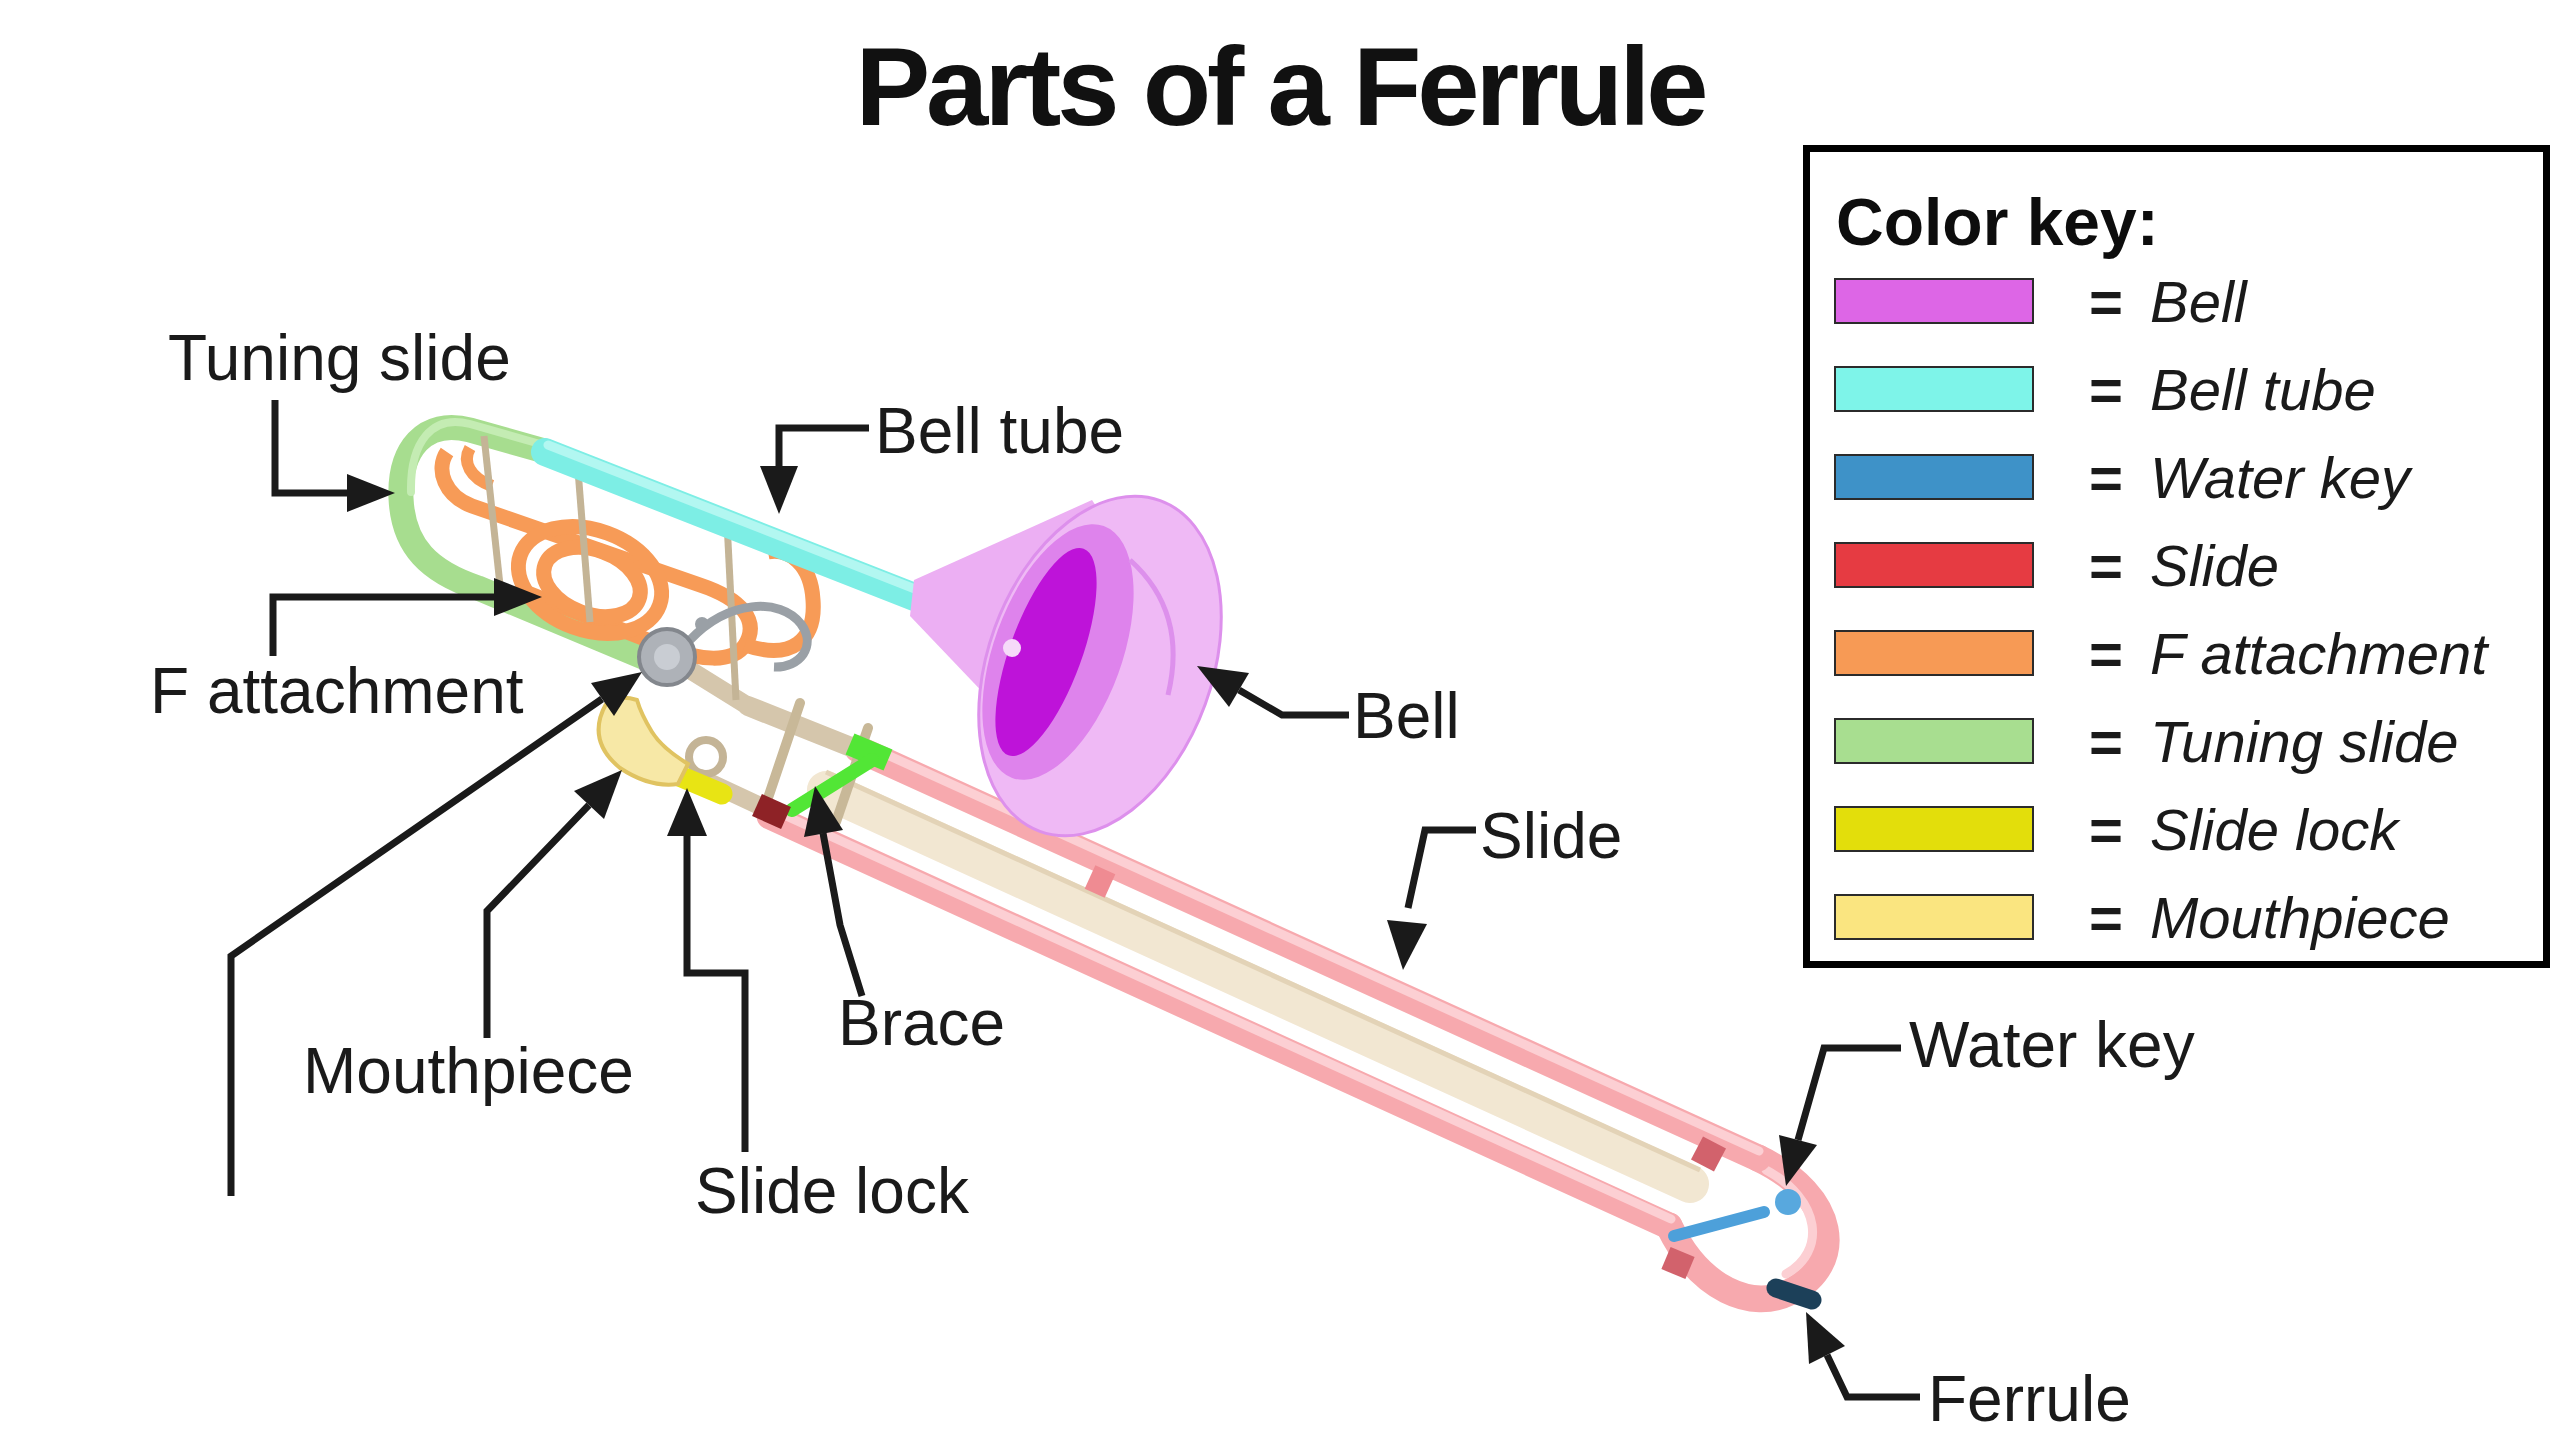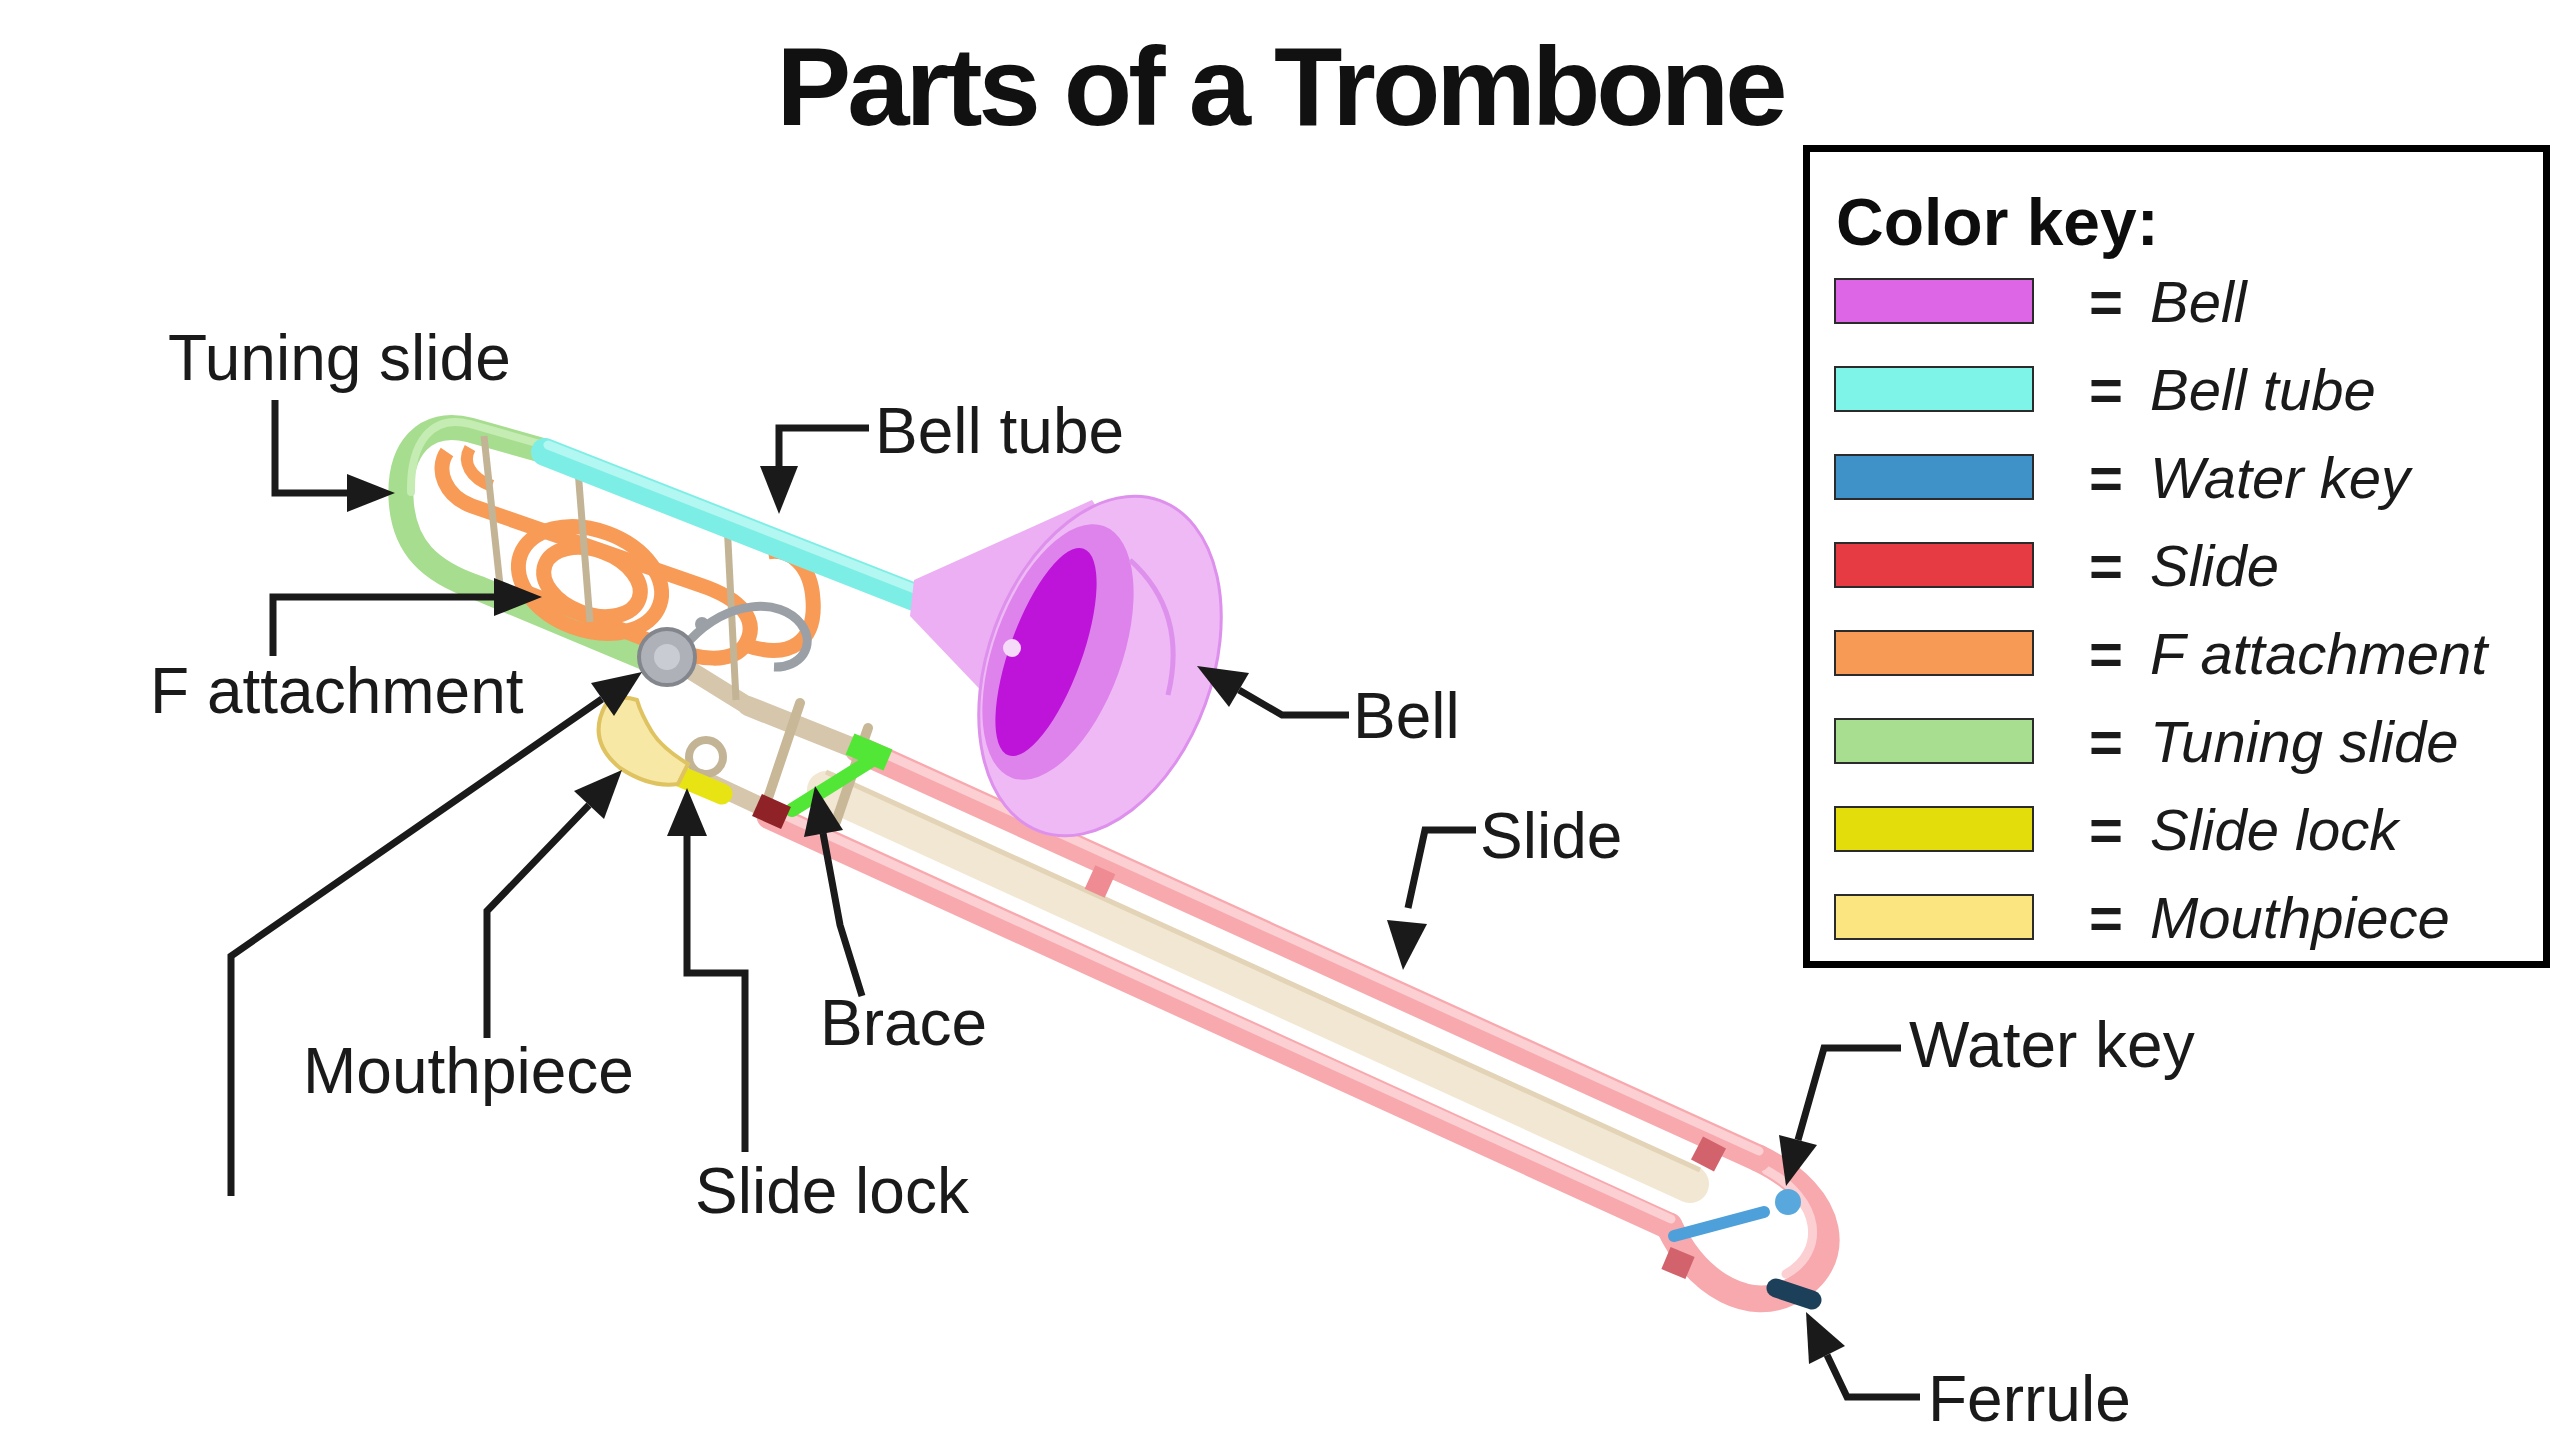--- a/index.html
+++ b/index.html
@@ -19,21 +19,21 @@
   .llabel{margin-left:14px;font-size:58px;font-style:italic;color:#1a1a1a;white-space:nowrap;}
   svg{position:absolute;left:0;top:0;}
   .arrowline{fill:none;stroke:#1a1a1a;stroke-width:7;}
   .arrowhead{fill:#1a1a1a;stroke:none;}
 </style>
 </head>
 <body>
 
 <div id="canvas">
 
-  <div id="title">Parts of a Trombone</div>
+  <div id="title">Parts of a Ferrule</div>
 
   <svg width="2560" height="1430" viewBox="0 0 2560 1430">
 
     <g>
 
       <path d="M 826,790 L 1690,1184" stroke="#f2e7d2" stroke-width="38" fill="none" stroke-linecap="round"></path>
       <path d="M 826,772 L 1700,1170" stroke="#e3d3b7" stroke-width="5" fill="none"></path>
 
       <path d="M 1758,1158 C 1838,1196 1846,1264 1790,1292 C 1752,1311 1700,1290 1669,1226" stroke="#f7a9ae" stroke-width="27" fill="none" stroke-linecap="round"></path>
       <path d="M 1766,1170 C 1822,1200 1826,1252 1786,1274" stroke="#fccfd3" stroke-width="9" fill="none" stroke-linecap="round"></path>
@@ -164,21 +164,21 @@
       <path class="arrowline" d="M 1920,1397 L 1847,1397 L 1827,1355"></path>
       <polygon class="arrowhead" points="1806,1312 1845,1346 1809,1364"></polygon>
     </g>
   </svg>
 
   <div class="callout" style="left:168px;top:325px">Tuning slide</div>
   <div class="callout" style="left:875px;top:398px">Bell tube</div>
   <div class="callout" style="left:150px;top:658px">F attachment</div>
   <div class="callout" style="left:1353px;top:683px">Bell</div>
   <div class="callout" style="left:1480px;top:803px">Slide</div>
-  <div class="callout" style="left:820px;top:990px">Brace</div>
+  <div class="callout" style="left:838px;top:990px">Brace</div>
   <div class="callout" style="left:303px;top:1038px">Mouthpiece</div>
   <div class="callout" style="left:695px;top:1158px">Slide lock</div>
   <div class="callout" style="left:1909px;top:1012px">Water key</div>
   <div class="callout" style="left:1928px;top:1366px">Ferrule</div>
 
   <div id="legend">
     <div id="legend-heading">Color key:</div>
     <div class="lrow" style="top:126px">
       <span class="swatch" style="background-color: rgb(221, 102, 230);"></span>
       <span class="leq">=</span>

